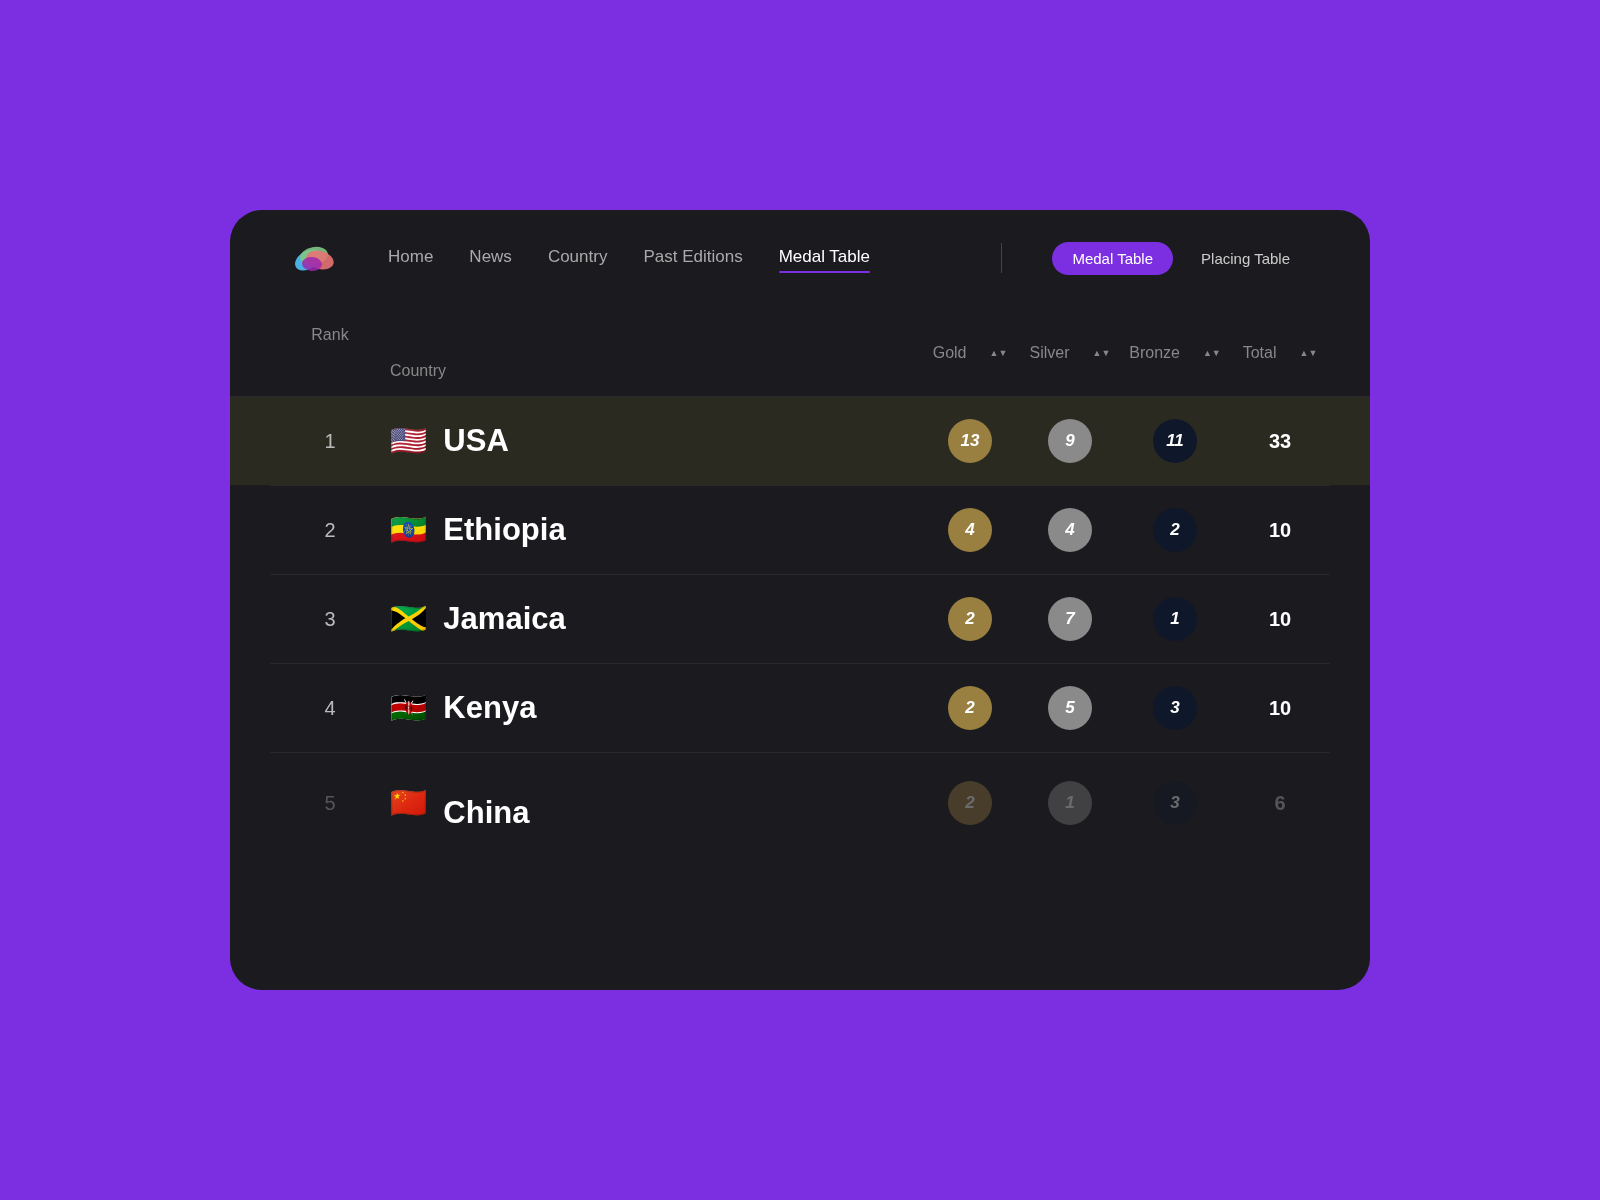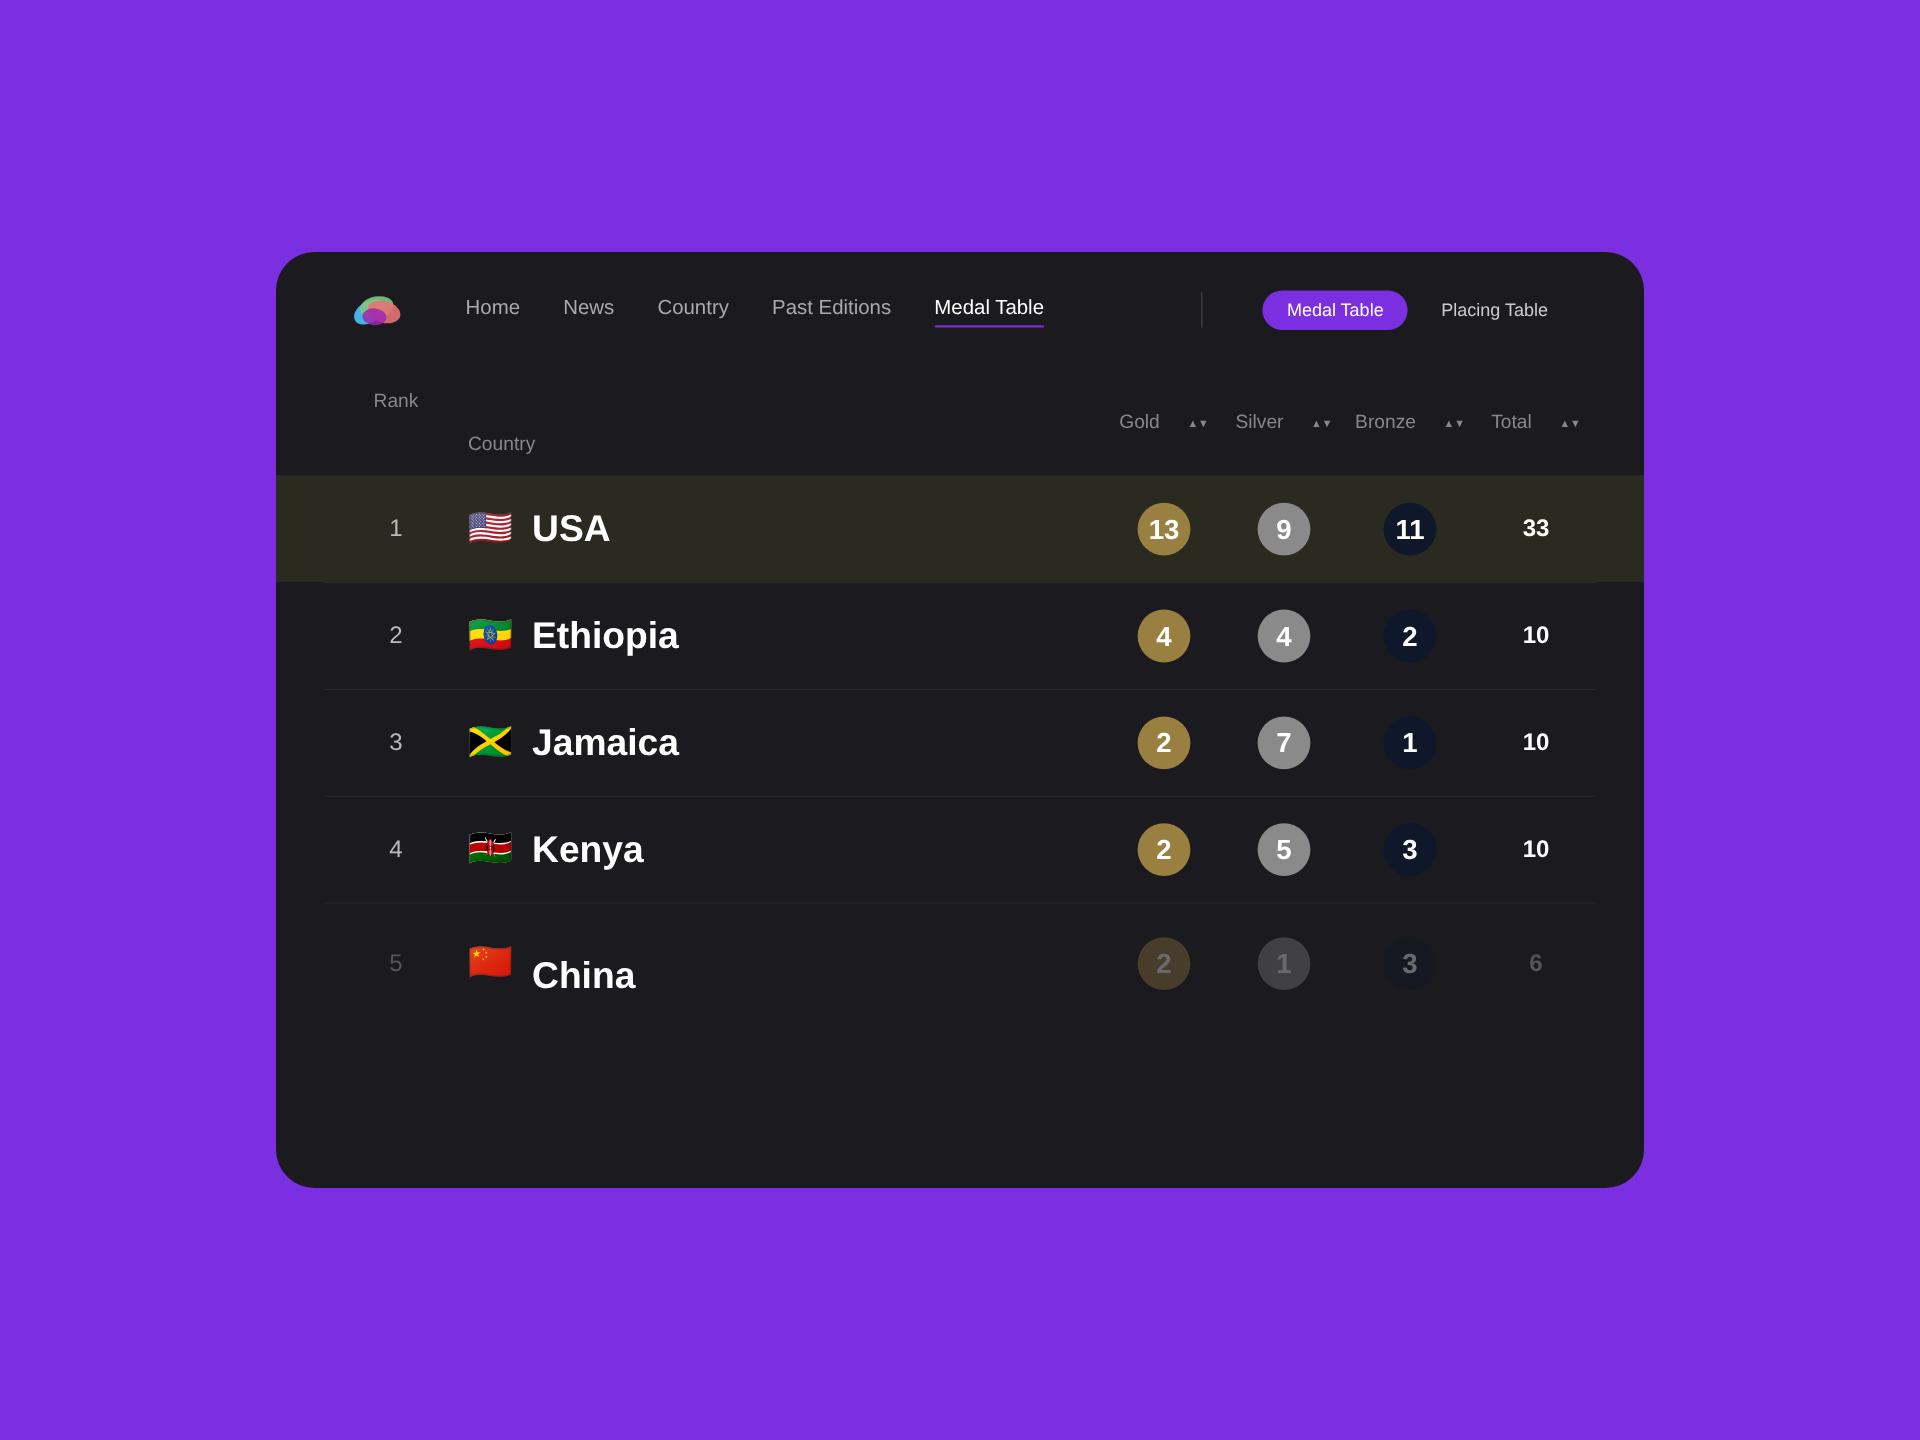--- a/index.html
+++ b/index.html
@@ -152,24 +152,25 @@
       color: #fff;
     }
     .country-name.faded { color: #ffffff; margin-top: 20px; }
     .medal-badge {
       width: 44px;
       height: 44px;
       border-radius: 50%;
       display: flex;
       align-items: center;
       justify-content: center;
-      font-size: 23px;
+      font-size: 17px;
       font-weight: 600;
       color: #fff;
       margin: 0 auto;
+      font-style: italic;
     }
     .medal-badge.gold { background: #9a8040; }
     .medal-badge.silver { background: #8a8a8a; }
     .medal-badge.bronze { background: #0f172a; }
     .medal-badge.faded { opacity: 0.35; }
     .total-num {
       text-align: center;
       font-size: 20px;
       font-weight: 600;
       color: #fff;

